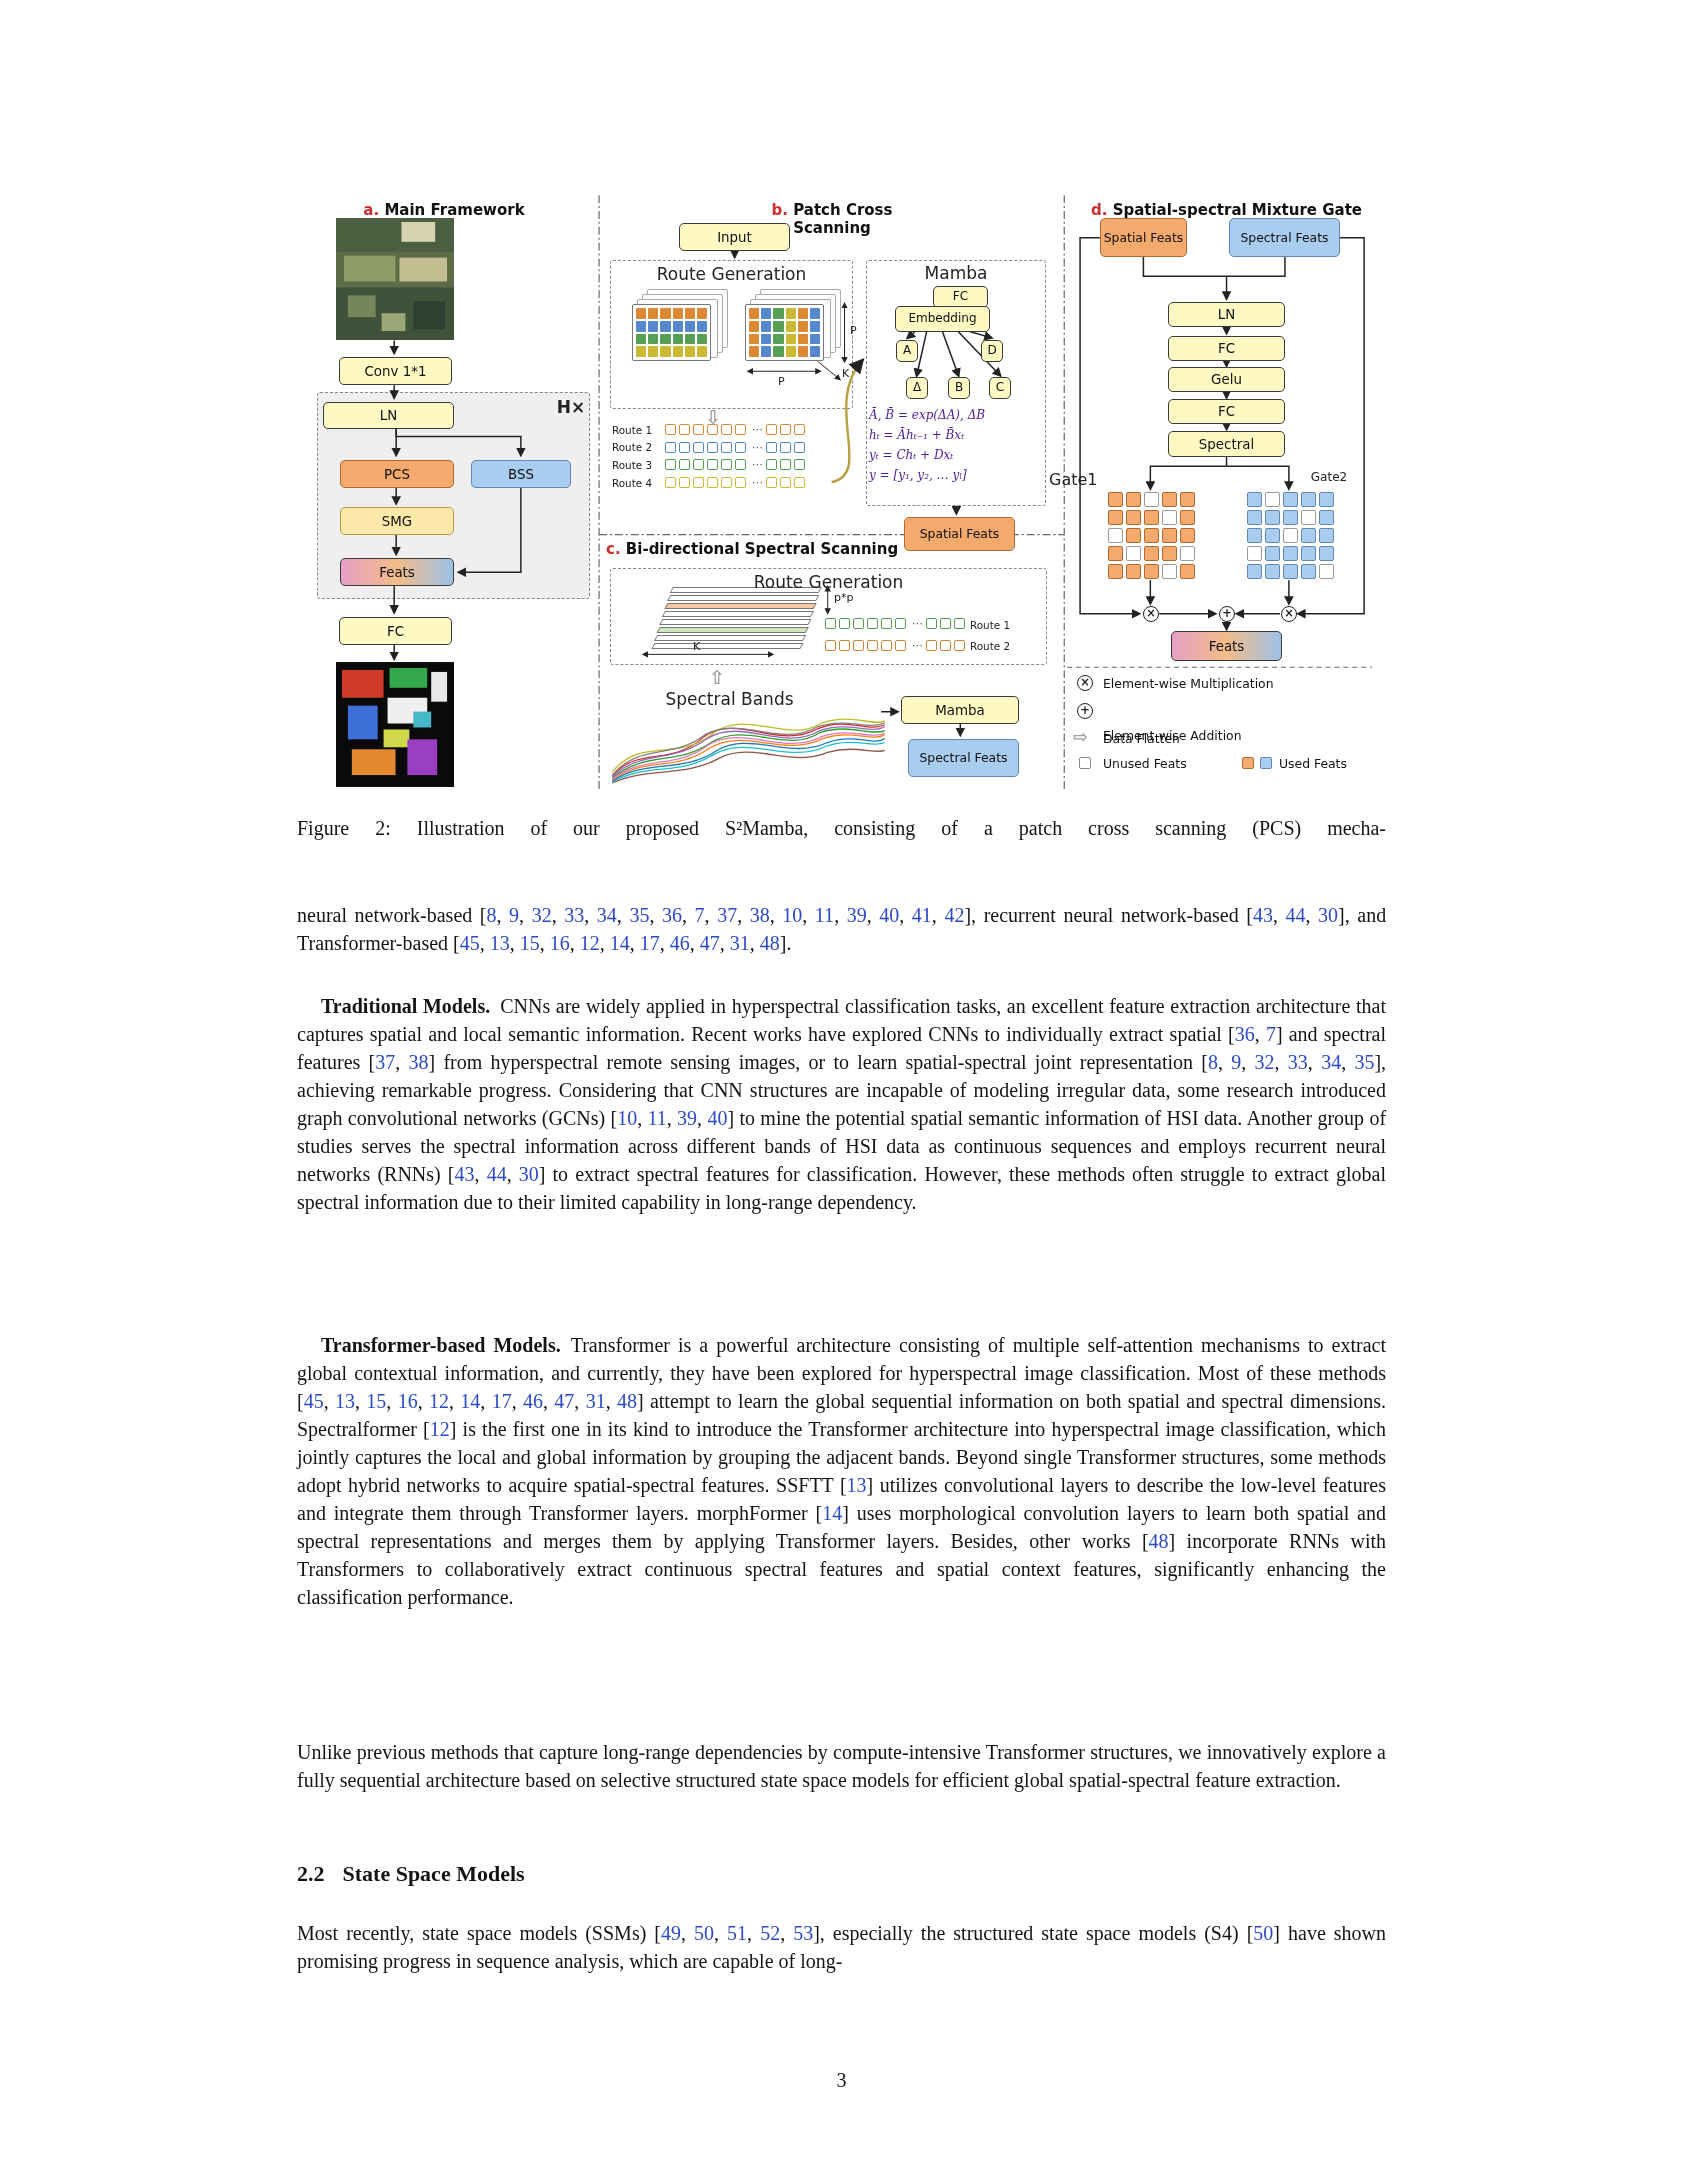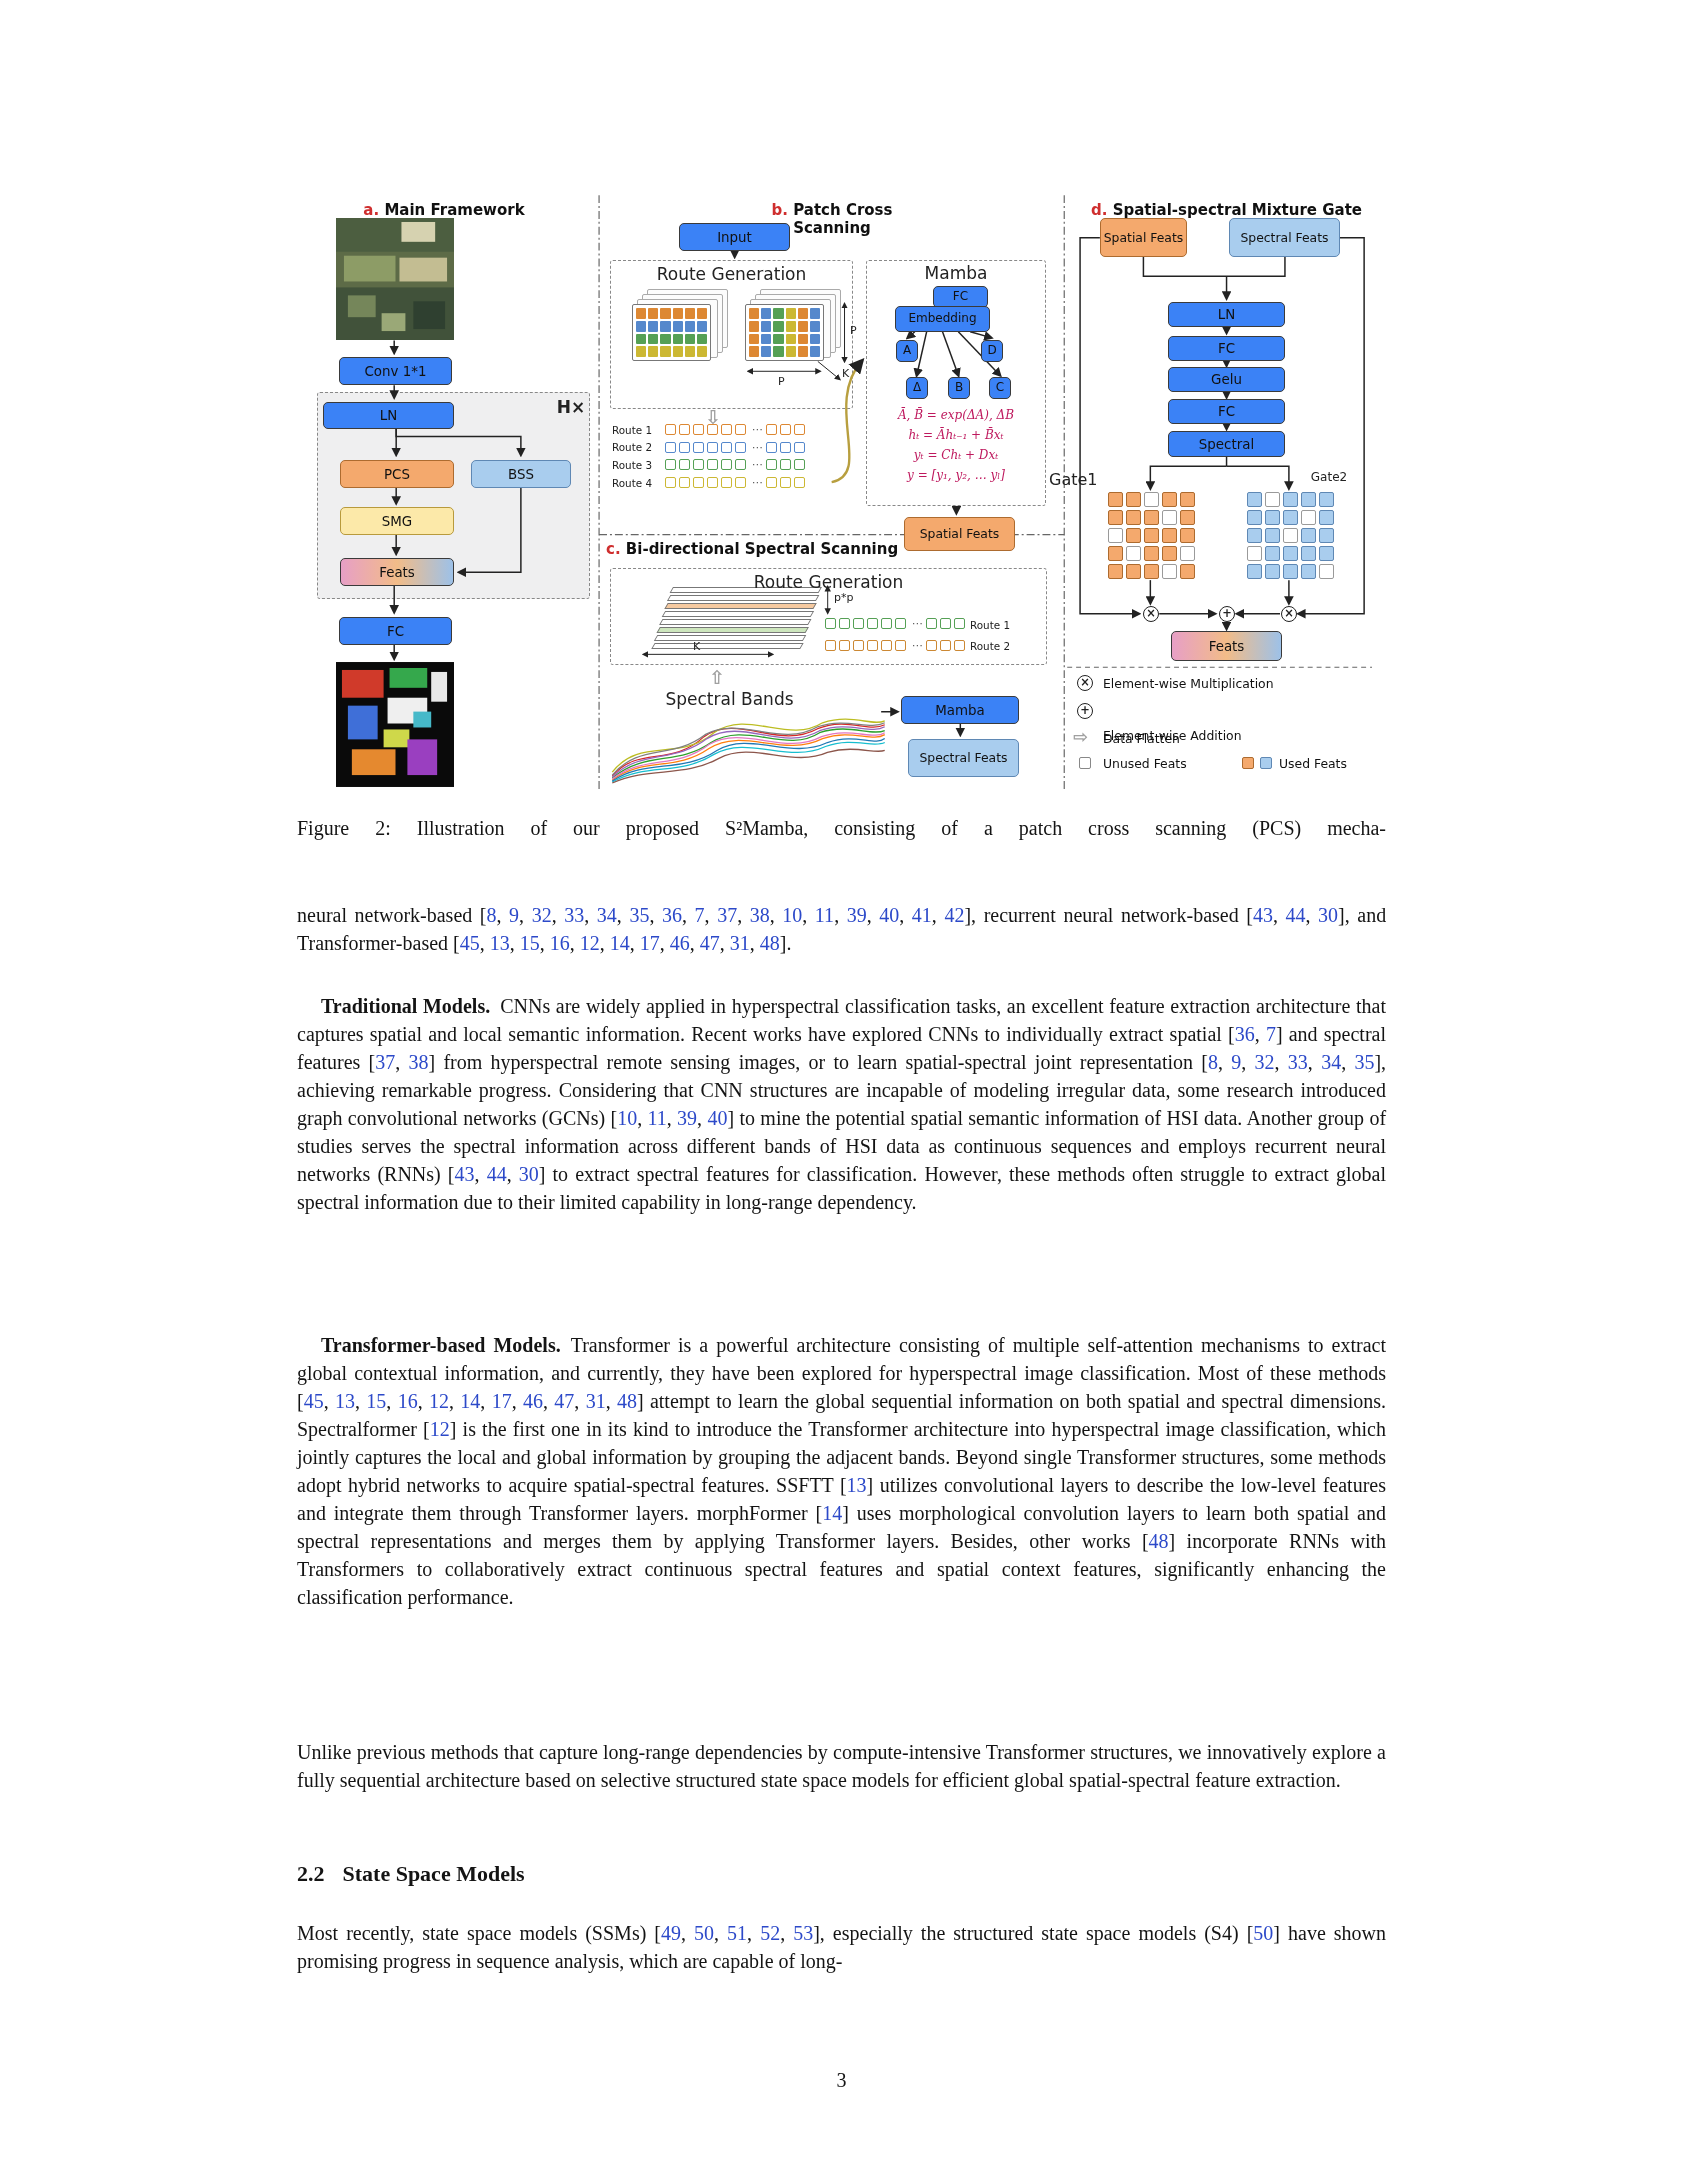--- a/index.html
+++ b/index.html
@@ -16,41 +16,41 @@
   .caption .l1{text-align:justify;text-align-last:justify;}
   .heading{position:absolute;left:297px;font-weight:bold;font-size:22px;}
   .pageno{position:absolute;left:297px;width:1089px;text-align:center;font-size:20px;}
 
   
   .fig{position:absolute;left:317px;top:193px;width:1059px;height:606px;
        font-family:"DejaVu Sans",sans-serif;}
   .fig svg.wires{position:absolute;left:0;top:0;z-index:2;}
   .fimg{position:absolute;z-index:3;}
   .fbox{position:absolute;z-index:3;box-sizing:border-box;border:1.4px solid #3a3a3a;
-        border-radius:5px;background:#3b82f6;display:flex;align-items:center;justify-content:center;
+        border-radius:5px;background:#fef9c3;display:flex;align-items:center;justify-content:center;
         text-align:center;font-size:13.4px;line-height:1.12;color:#111;}
   .small{font-size:12px;}
   .fdash{position:absolute;z-index:1;box-sizing:border-box;border:1.3px dashed #888;border-radius:3px;}
   .graybg{background:#efeff0;}
   .flabel{position:absolute;z-index:4;font-size:17px;color:#222;text-align:center;}
   .ptitle{position:absolute;z-index:4;font-size:15px;font-weight:600;text-align:center;color:#101010;}
   .plabel{color:#cf2e2e;}
   .orange{background:#f4a96d;border-color:#ad6b2f;}
   .blue{background:#a9cdee;border-color:#5f88b4;}
   .yellow{background:#fce9a9;border-color:#b89a3c;}
   .grad{background:linear-gradient(90deg,#e79fc6,#f2bc88,#9dc1e8);}
 
   .route-label{position:absolute;z-index:3;font-size:10.4px;color:#222;white-space:nowrap;}
   .sq-row{position:absolute;z-index:3;display:flex;align-items:center;}
   .sq{width:11px;height:11px;box-sizing:border-box;border:1.6px solid #888;border-radius:2px;
       background:#fff;margin-right:3px;flex:none;}
   .sqdots{font-size:11px;color:#555;margin:0 3px;}
 
-  .eq{position:absolute;z-index:3;width:174px;text-align:center;
-      font:italic 12px "DejaVu Serif",serif;line-height:20px;color:#be185d;}
+  .eq{position:absolute;z-index:3;width:174px;text-align:left;
+      font:italic 12px "DejaVu Serif",serif;line-height:20px;color:#4c1d95;}
 
   .ggrid{position:absolute;z-index:3;display:grid;grid-template-columns:repeat(5,15px);
          grid-auto-rows:15px;gap:3px;}
   .gc{box-sizing:border-box;border:1px solid #9a9a9a;border-radius:2px;background:#fff;}
   .gc.o{background:#f4a96d;border-color:#ad6b2f;}
   .gc.b{background:#a9cdee;border-color:#5f88b4;}
 
   .circ{position:absolute;z-index:3;width:16px;height:16px;box-sizing:border-box;
         border:1.4px solid #222;border-radius:50%;background:#fff;display:flex;
         align-items:center;justify-content:center;font-size:11.4px;font-weight:bold;

